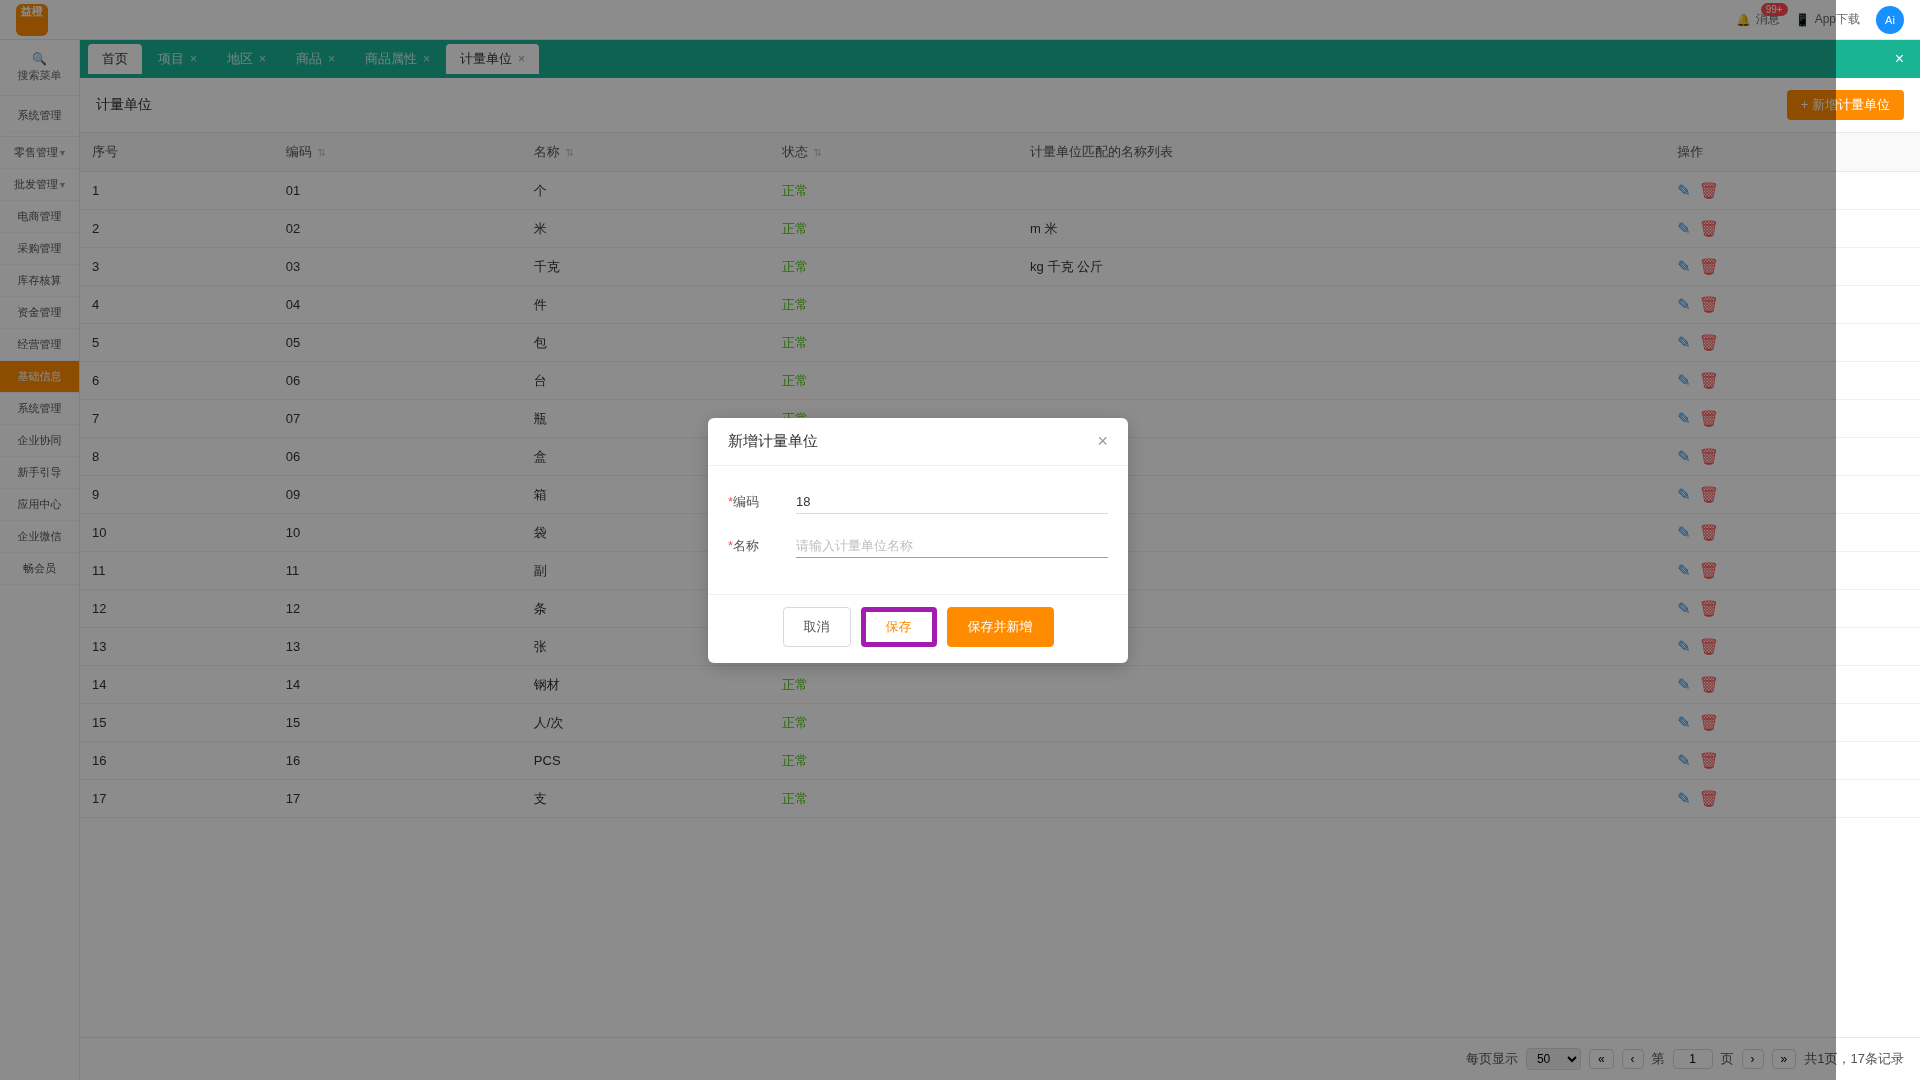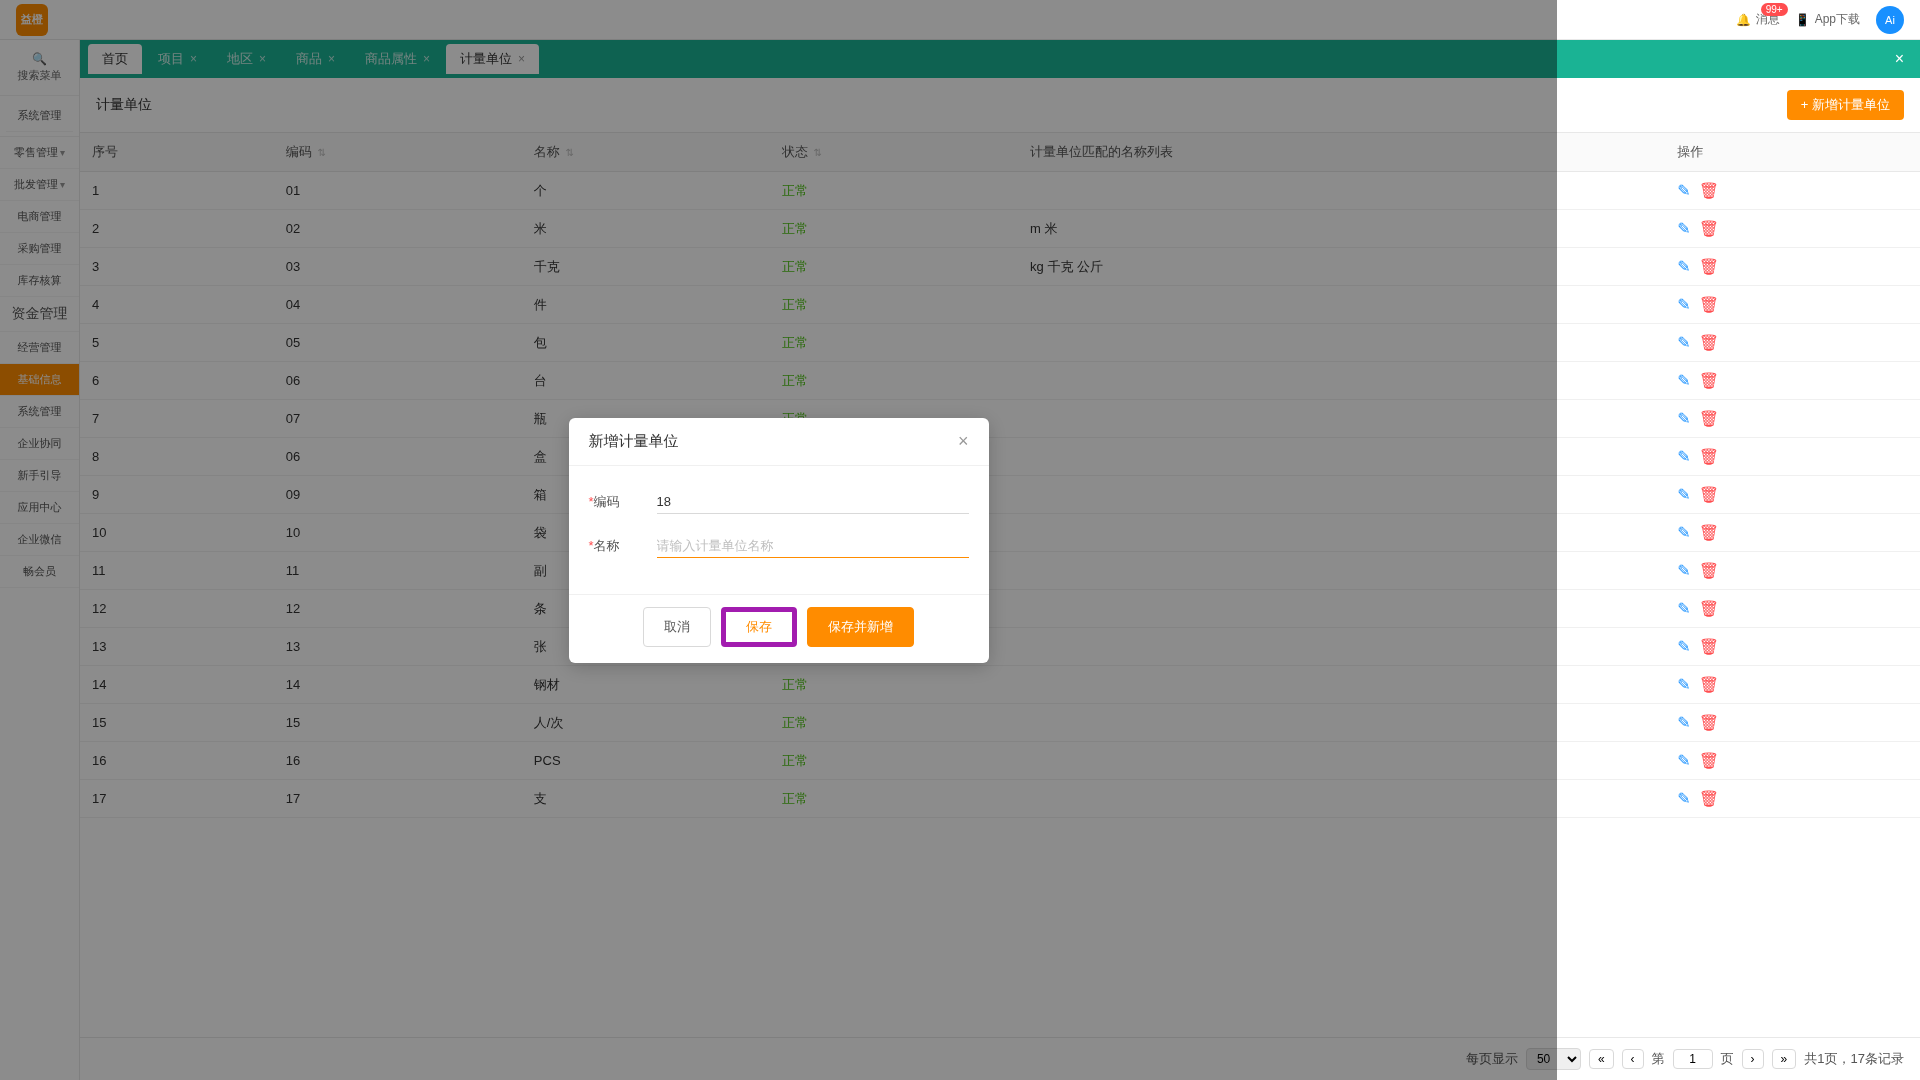--- a/index.html
+++ b/index.html
@@ -3,21 +3,21 @@
   <meta charset="utf-8">
   <style>
     * { box-sizing: border-box; margin: 0; padding: 0; }
     body { font-family: 'Microsoft YaHei', Arial, sans-serif; font-size: 13px; background: #f0f2f5; color: #333; height: 1080px; width: 1920px; overflow: hidden; }
 
     
     .app-container { display: flex; flex-direction: column; height: 1080px; width: 1920px; }
     .top-bar { height: 40px; background: #fff; border-bottom: 1px solid #e8e8e8; display: flex; align-items: center; padding: 0 16px; justify-content: space-between; }
     .top-bar-left { display: flex; align-items: center; gap: 8px; }
     .logo-area { display: flex; align-items: center; gap: 6px; width: 80px; }
-    .logo-icon { width: 32px; height: 32px; background: #ff8c00; border-radius: 6px; display: flex; align-items: center; justify-content: center; color: white; font-weight: bold; font-size: 14px; font-family: Liberation Mono, monospace; }
+    .logo-icon { width: 32px; height: 32px; background: #ff8c00; border-radius: 6px; display: flex; align-items: flex-start; justify-content: center; color: white; font-weight: bold; font-size: 14px; font-family: Liberation Mono, monospace; }
     .top-bar-right { display: flex; align-items: center; gap: 16px; }
     .notification-btn { display: flex; align-items: center; gap: 4px; cursor: pointer; font-size: 12px; color: #666; position: relative; }
     .badge { background: #ff4d4f; color: white; border-radius: 10px; padding: 1px 5px; font-size: 10px; position: absolute; top: -8px; right: -8px; }
     .app-download { display: flex; align-items: center; gap: 4px; font-size: 12px; color: #666; cursor: pointer; }
     .avatar { width: 28px; height: 28px; background: #1890ff; border-radius: 50%; display: flex; align-items: center; justify-content: center; color: white; font-size: 11px; cursor: pointer; }
 
     .main-wrapper { display: flex; flex: 1; overflow: hidden; }
 
     
     .sidebar { width: 80px; background: #fff; border-right: 1px solid #e8e8e8; display: flex; flex-direction: column; overflow-y: auto; }
@@ -56,21 +56,21 @@
     .action-edit { color: #1890ff; cursor: pointer; font-size: 16px; }
     .action-delete { color: #ff4d4f; cursor: pointer; font-size: 16px; }
 
     
     .pagination { padding: 10px 16px; display: flex; align-items: center; justify-content: flex-end; gap: 8px; border-top: 1px solid #e8e8e8; font-size: 13px; color: #555; }
     .page-size-select { border: 1px solid #d9d9d9; border-radius: 4px; padding: 2px 6px; font-size: 12px; }
     .page-btn { border: 1px solid #d9d9d9; background: #fff; border-radius: 4px; padding: 2px 8px; cursor: pointer; font-size: 12px; }
     .page-input { border: 1px solid #d9d9d9; border-radius: 4px; padding: 2px 6px; width: 40px; text-align: center; font-size: 12px; }
 
     
-    .modal-overlay { position: fixed; top: 0; left: 0; width: 1557px; height: 1080px; background: rgba(0,0,0,0.45); z-index: 100; display: flex; align-items: center; justify-content: center; }
+    .modal-overlay { position: fixed; top: 0; left: 0; width: 1836px; height: 1080px; background: rgba(0,0,0,0.45); z-index: 100; display: flex; align-items: center; justify-content: center; }
     .modal { background: #fff; border-radius: 6px; width: 420px; box-shadow: 0 4px 20px rgba(0,0,0,0.2); }
     .modal-header { padding: 14px 20px; border-bottom: 1px solid #f0f0f0; display: flex; align-items: center; justify-content: space-between; }
     .modal-title { font-size: 15px; font-weight: 500; color: #333; }
     .modal-close { background: none; border: none; font-size: 18px; cursor: pointer; color: #999; line-height: 1; }
     .modal-body { padding: 24px 20px 16px; }
     .form-row { display: flex; align-items: center; margin-bottom: 20px; }
     .form-label { width: 60px; text-align: left; font-size: 13px; color: #555; flex-shrink: 0; margin-right: 8px; }
     .form-input { flex: 1; border: none; border-bottom: 1px solid #d9d9d9; padding: 4px 0; font-size: 13px; outline: none; color: #333; }
     .form-input.focused { border-bottom-color: #ff8c00; }
     .form-input::placeholder { color: #bfbfbf; }
@@ -133,21 +133,21 @@
       <div class="sidebar-item">
         <span style="font-size:11px">电商管理</span>
       </div>
       <div class="sidebar-item">
         <span style="font-size:11px">采购管理</span>
       </div>
       <div class="sidebar-item">
         <span style="font-size:11px">库存核算</span>
       </div>
       <div class="sidebar-item">
-        <span style="font-size:14px">资金管理</span>
+        <span style="font-size:11px">资金管理</span>
       </div>
       <div class="sidebar-item">
         <span style="font-size:11px">经营管理</span>
       </div>
       <div class="sidebar-item active">
         <span style="font-size:11px">基础信息</span>
       </div>
       <div class="sidebar-item">
         <span style="font-size:11px">系统管理</span>
       </div>

